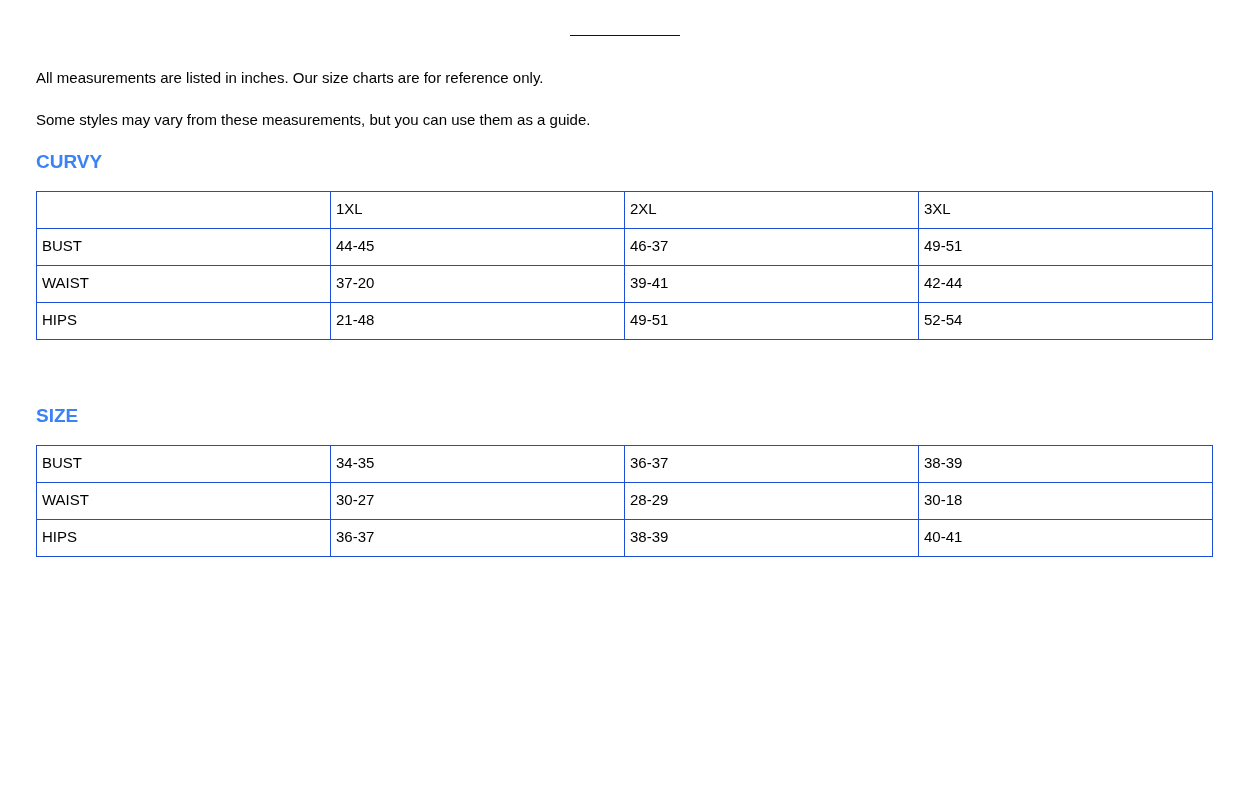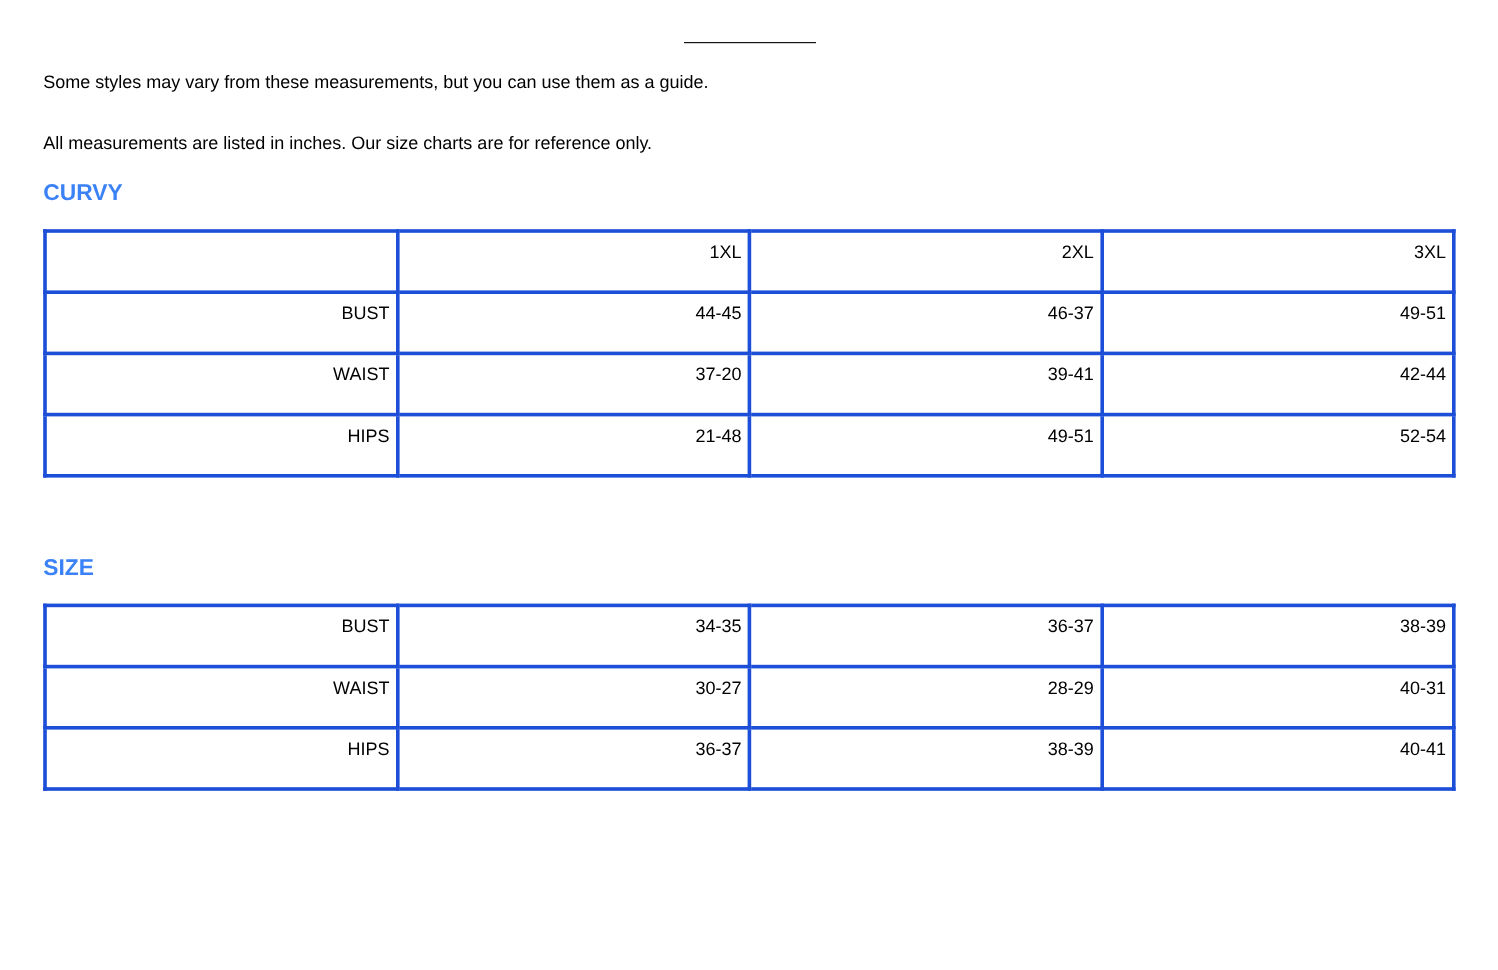--- a/index.html
+++ b/index.html
@@ -50,40 +50,39 @@
   .section-heading.second { margin-top: 67px; }
 
   table.size-table {
     margin-top: 20px;
     width: 100%;
     border-collapse: collapse;
     table-layout: fixed;
   }
   table.size-table td {
     width: 25%;
-    height: 51px;
-    border: 3px solid #1d4ed8;
+    height: 37px;
+    border: 1px solid #1d4ed8;
     vertical-align: top;
     padding: 7px 5px 5px 5px;
     font-size: 15px;
     line-height: 19px;
     color: #000000;
     background: #ffffff;
-    text-align: right;
   }
 </style>
 </head>
 <body>
 
 <div class="page">
 
   <div class="title-divider"></div>
 
+  <p class="intro first">All measurements are listed in inches. Our size charts are for reference only.</p>
   <p class="intro second">Some styles may vary from these measurements, but you can use them as a guide.</p>
-  <p class="intro first">All measurements are listed in inches. Our size charts are for reference only.</p>
 
   <h2 class="section-heading first">CURVY</h2>
 
   <table class="size-table">
     <tbody>
       <tr>
         <td></td>
         <td>1XL</td>
         <td>2XL</td>
         <td>3XL</td>
@@ -116,21 +115,21 @@
       <tr>
         <td>BUST</td>
         <td>34-35</td>
         <td>36-37</td>
         <td>38-39</td>
       </tr>
       <tr>
         <td>WAIST</td>
         <td>30-27</td>
         <td>28-29</td>
-        <td>40-31</td>
+        <td>30-18</td>
       </tr>
       <tr>
         <td>HIPS</td>
         <td>36-37</td>
         <td>38-39</td>
         <td>40-41</td>
       </tr>
     </tbody>
   </table>
 

